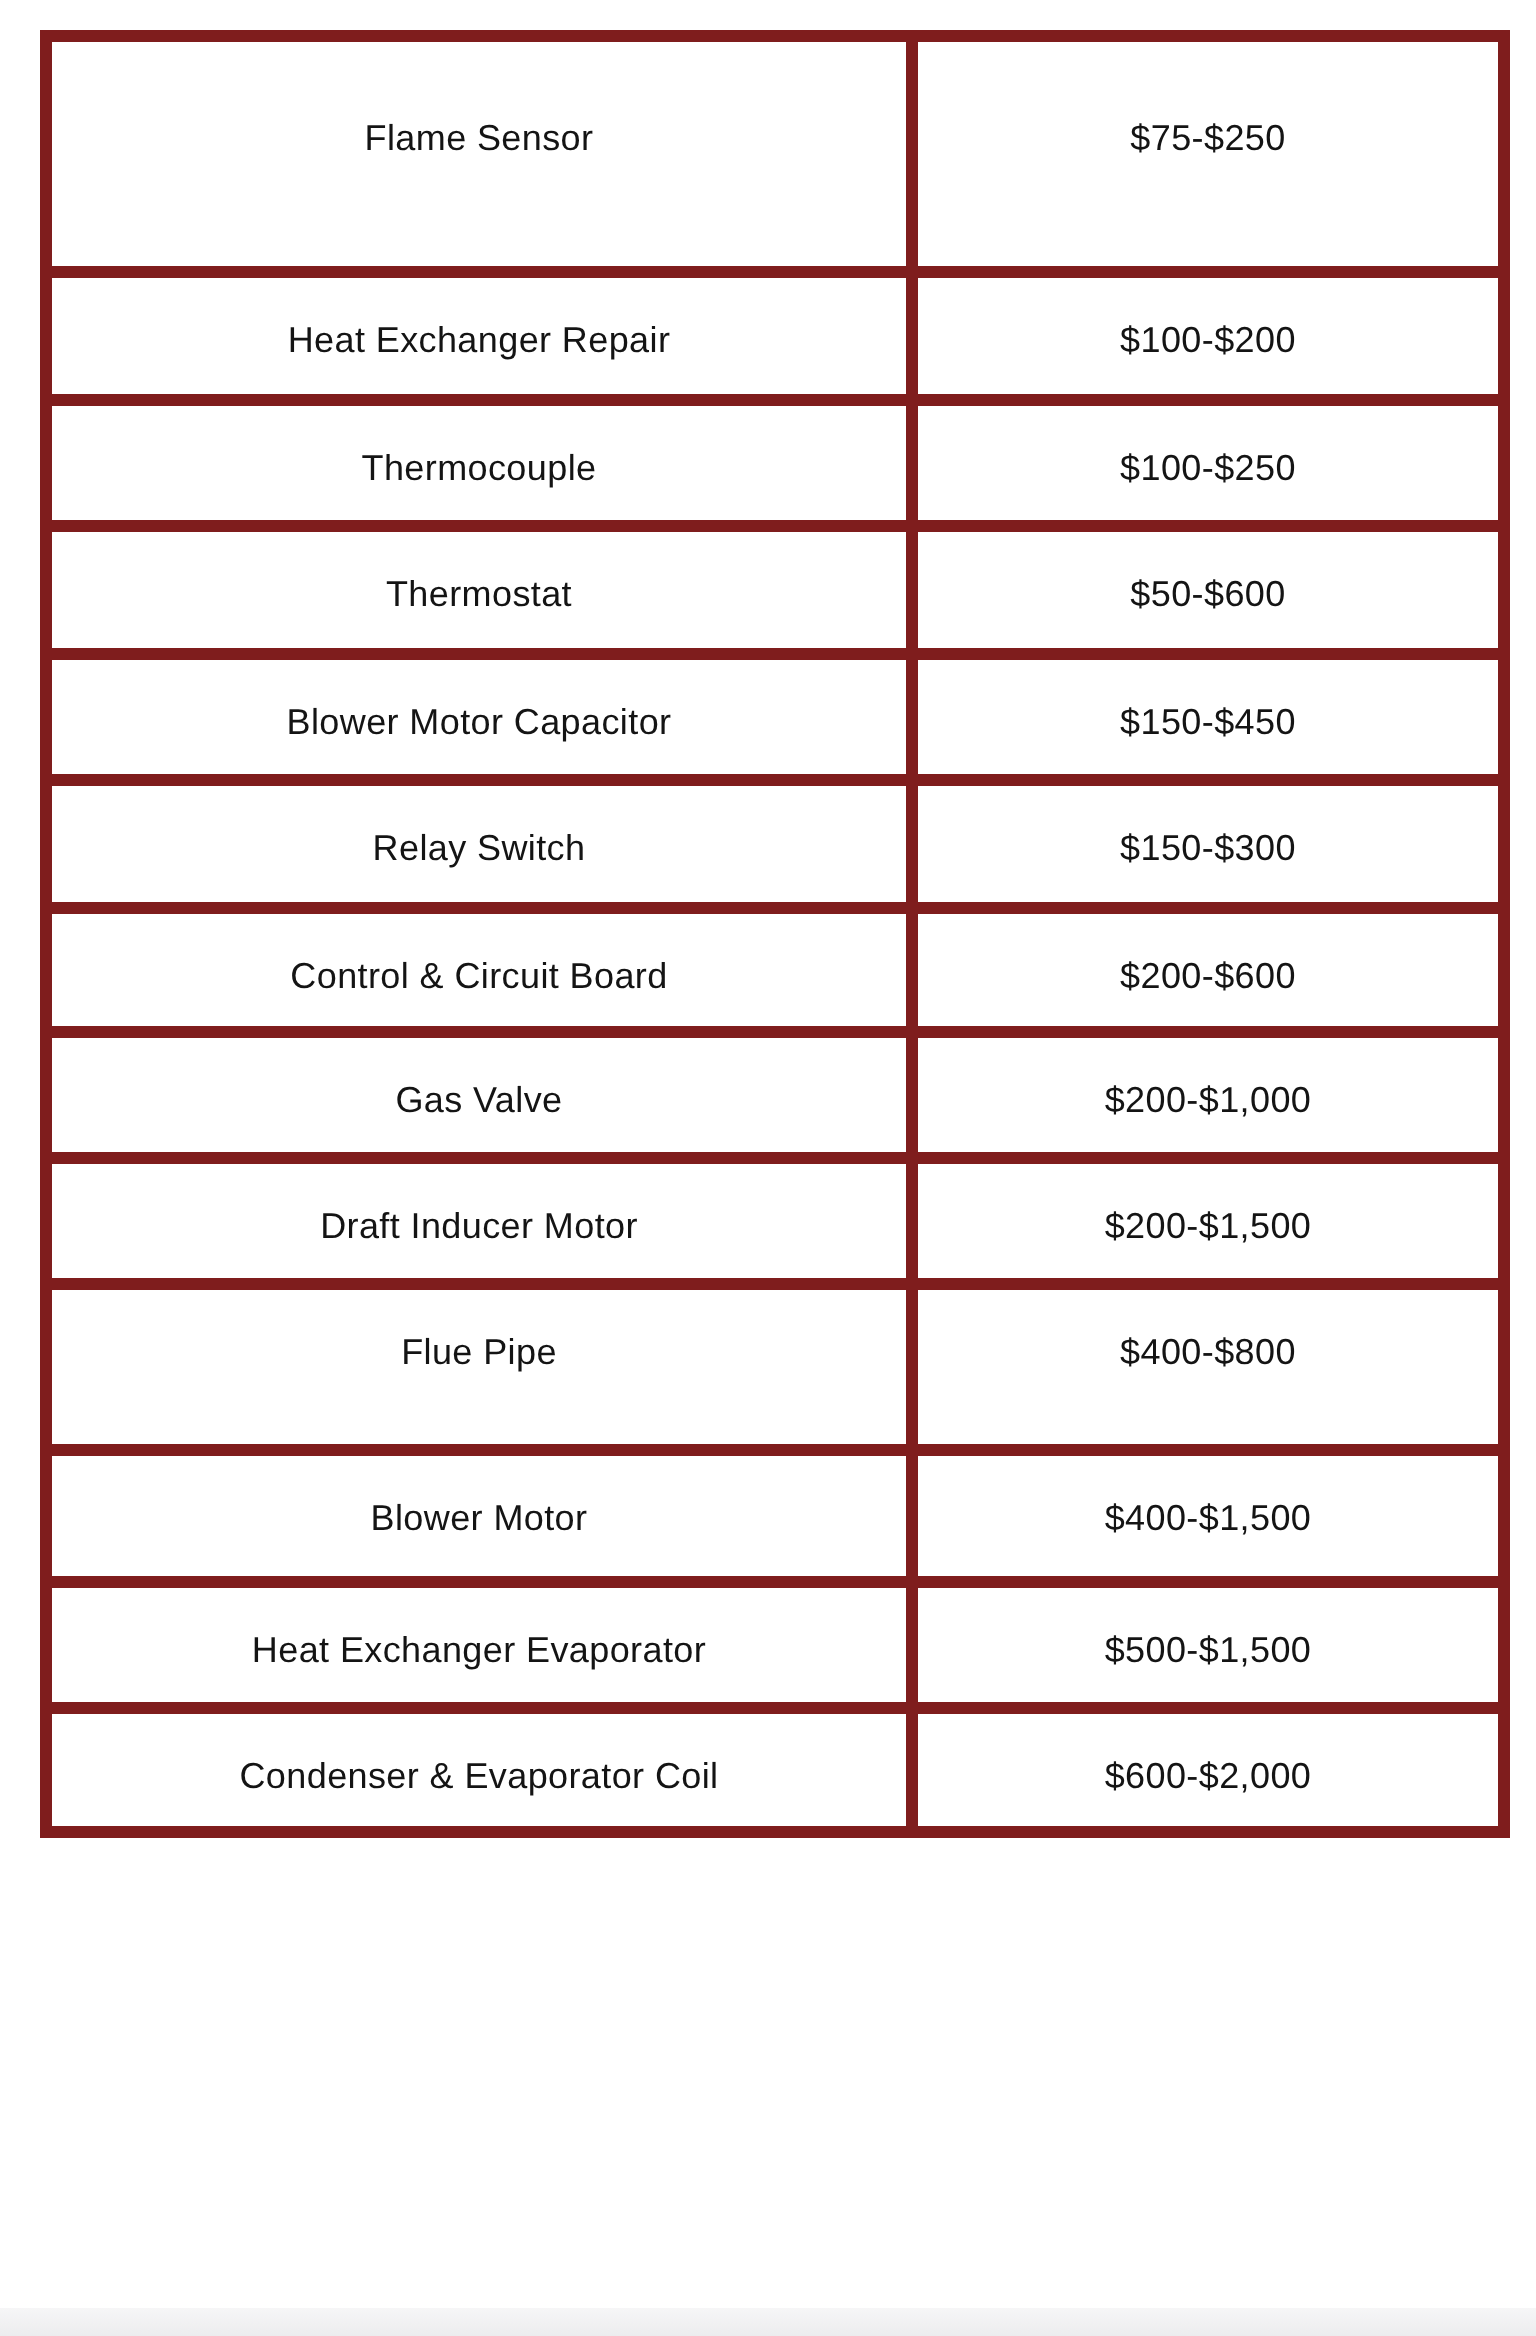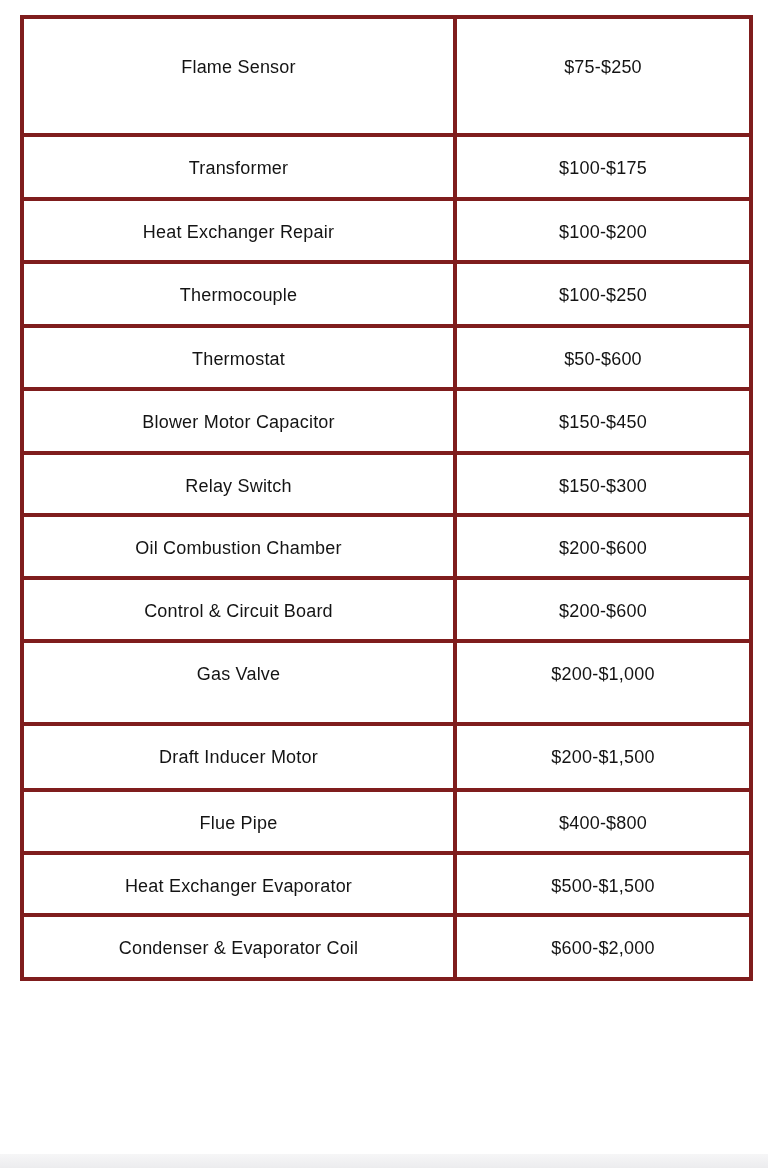--- a/index.html
+++ b/index.html
@@ -16,21 +16,21 @@
   }
   table.price-table {
     position: absolute;
     left: 20px;
     top: 15px;
     width: 729px;
     border-collapse: collapse;
     table-layout: fixed;
   }
   table.price-table td {
-    border: 4px solid #7f1d1d;
+    border: 6px solid #7f1d1d;
     vertical-align: top;
     text-align: center;
     padding: 21px 8px 0 8px;
     font-size: 18px;
     line-height: 21px;
     color: #141414;
     letter-spacing: 0.2px;
     overflow: hidden;
   }
   col.col-part { width: 433px; }
@@ -73,64 +73,60 @@
   <colgroup>
     <col class="col-part">
     <col class="col-cost">
   </colgroup>
   <tbody>
     <tr>
       <td>Flame Sensor</td>
       <td>$75-$250</td>
     </tr>
     <tr>
-      <td>Transformer</td>
-      <td>$100-$175</td>
-    </tr>
-    <tr>
       <td>Heat Exchanger Repair</td>
       <td>$100-$200</td>
     </tr>
     <tr>
       <td>Thermocouple</td>
       <td>$100-$250</td>
     </tr>
     <tr>
       <td>Thermostat</td>
       <td>$50-$600</td>
     </tr>
     <tr>
       <td>Blower Motor Capacitor</td>
       <td>$150-$450</td>
     </tr>
     <tr>
       <td>Relay Switch</td>
       <td>$150-$300</td>
     </tr>
     <tr>
-      <td>Oil Combustion Chamber</td>
-      <td>$200-$600</td>
-    </tr>
-    <tr>
       <td>Control &amp; Circuit Board</td>
       <td>$200-$600</td>
     </tr>
     <tr>
       <td>Gas Valve</td>
       <td>$200-$1,000</td>
     </tr>
     <tr>
       <td>Draft Inducer Motor</td>
       <td>$200-$1,500</td>
     </tr>
     <tr>
       <td>Flue Pipe</td>
       <td>$400-$800</td>
     </tr>
     <tr>
+      <td>Blower Motor</td>
+      <td>$400-$1,500</td>
+    </tr>
+    <tr>
       <td>Heat Exchanger Evaporator</td>
       <td>$500-$1,500</td>
     </tr>
     <tr>
       <td>Condenser &amp; Evaporator Coil</td>
       <td>$600-$2,000</td>
     </tr>
   </tbody>
 </table>
 

